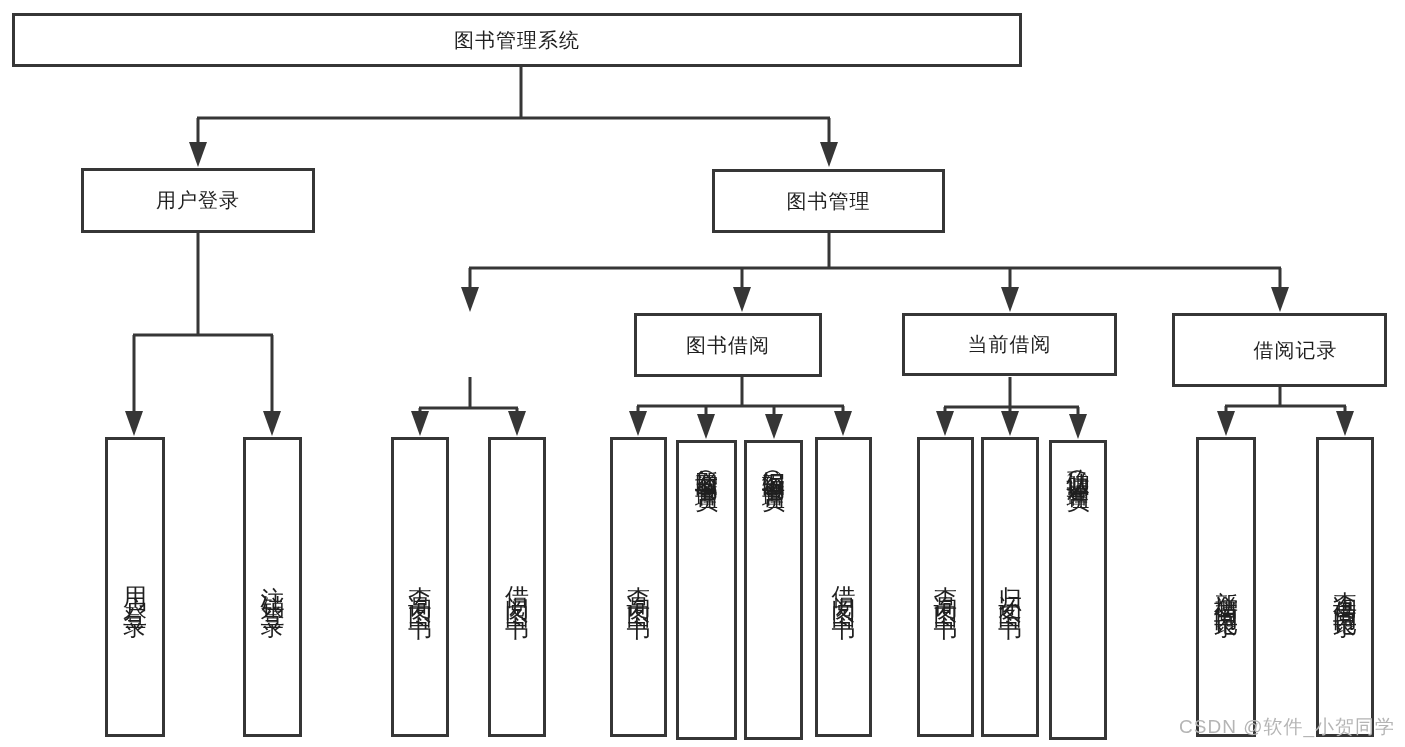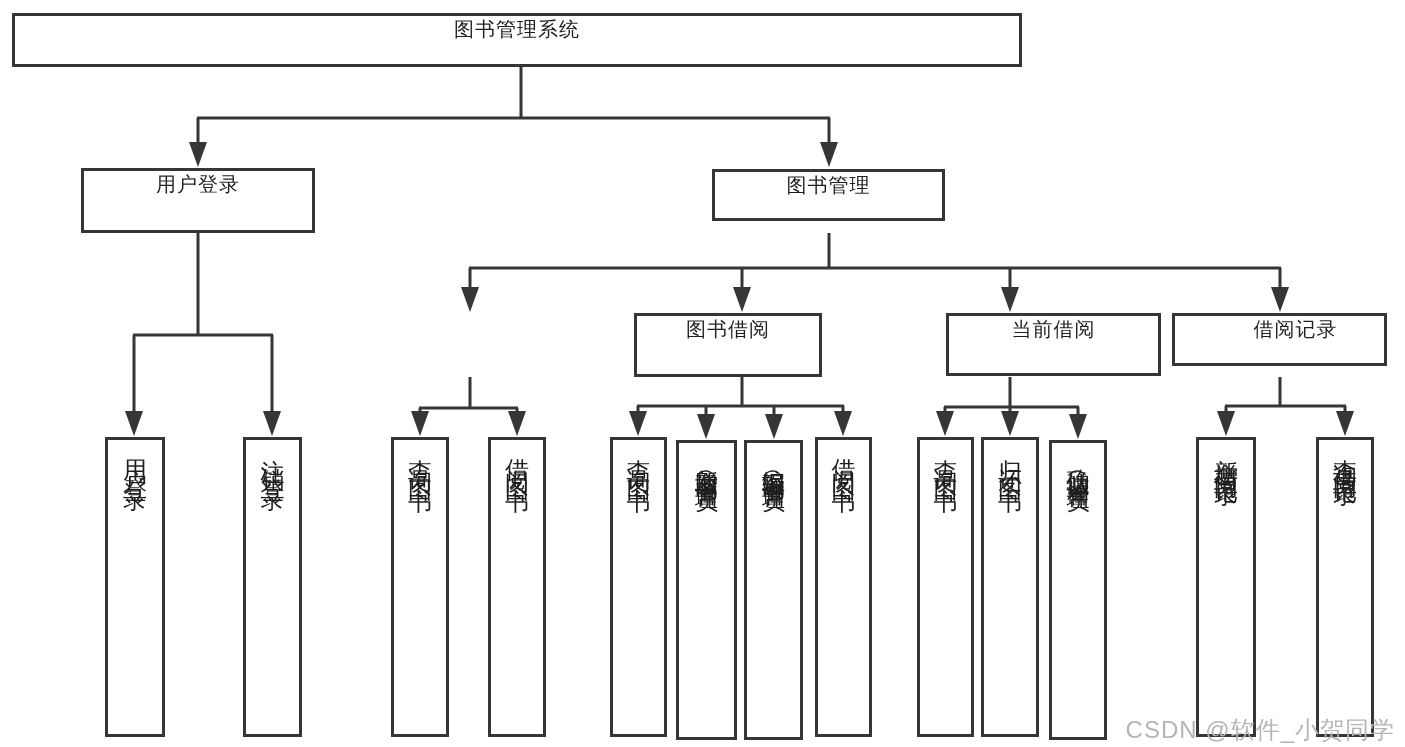--- a/index.html
+++ b/index.html
@@ -9,38 +9,38 @@
     background:#ffffff;
     font-family:"Liberation Sans", sans-serif;
     overflow:hidden;
   }
   .edges{position:absolute;left:0;top:0;width:1405px;height:747px;}
   .node{
     position:absolute;
     box-sizing:border-box;
     border:3px solid #363636;
     background:#ffffff;
-    display:flex;justify-content:center;
+    display:flex;align-items:center;justify-content:center;
     color:#1f1f1f;
     z-index:2;
   }
   .node.h{font-size:20px;letter-spacing:1px;white-space:nowrap;}
   .node.v{font-size:24px;}
   .node.v .vtext{
     writing-mode:vertical-rl;
     letter-spacing:10px;
     line-height:1;
   }
   .node.v.long .vtext{letter-spacing:5px;}
   .node.v.admin{align-items:flex-start;padding-top:8px;}
   .node.v.admin .vtext{font-size:23px;letter-spacing:3px;}
   .watermark{
     position:absolute;
     right:10px;top:714px;
-    font-size:24px;
+    font-size:19px;
     color:#b5b5b5;
     letter-spacing:1px;
     z-index:3;
     white-space:nowrap;
   }
 </style>
 </head>
 <body>
 
 <div class="canvas">
@@ -92,31 +92,31 @@
     </g>
   </svg>
 
   <div class="node h" style="left:12px;top:13px;width:1010px;height:54px;">
     <span>图书管理系统</span>
   </div>
 
   <div class="node h" style="left:81px;top:168px;width:234px;height:65px;">
     <span>用户登录</span>
   </div>
-  <div class="node h" style="left:712px;top:169px;width:233px;height:52px;">
+  <div class="node h" style="left:712px;top:169px;width:233px;height:64px;">
     <span>图书管理</span>
   </div>
 
   <div class="node h" style="left:634px;top:313px;width:188px;height:64px;">
     <span>图书借阅</span>
   </div>
-  <div class="node h" style="left:902px;top:313px;width:215px;height:63px;margin-left:44px;">
+  <div class="node h" style="left:902px;top:313px;width:215px;height:63px;">
     <span>当前借阅</span>
   </div>
-  <div class="node h" style="left:1172px;top:313px;width:215px;height:53px;padding-left:32px;">
+  <div class="node h" style="left:1172px;top:313px;width:215px;height:74px;padding-left:32px;">
     <span>借阅记录</span>
   </div>
 
   <div class="node v" style="left:105px;top:437px;width:60px;height:300px;">
     <span class="vtext">用户登录</span>
   </div>
   <div class="node v" style="left:243px;top:437px;width:59px;height:300px;">
     <span class="vtext">注销登录</span>
   </div>
 

